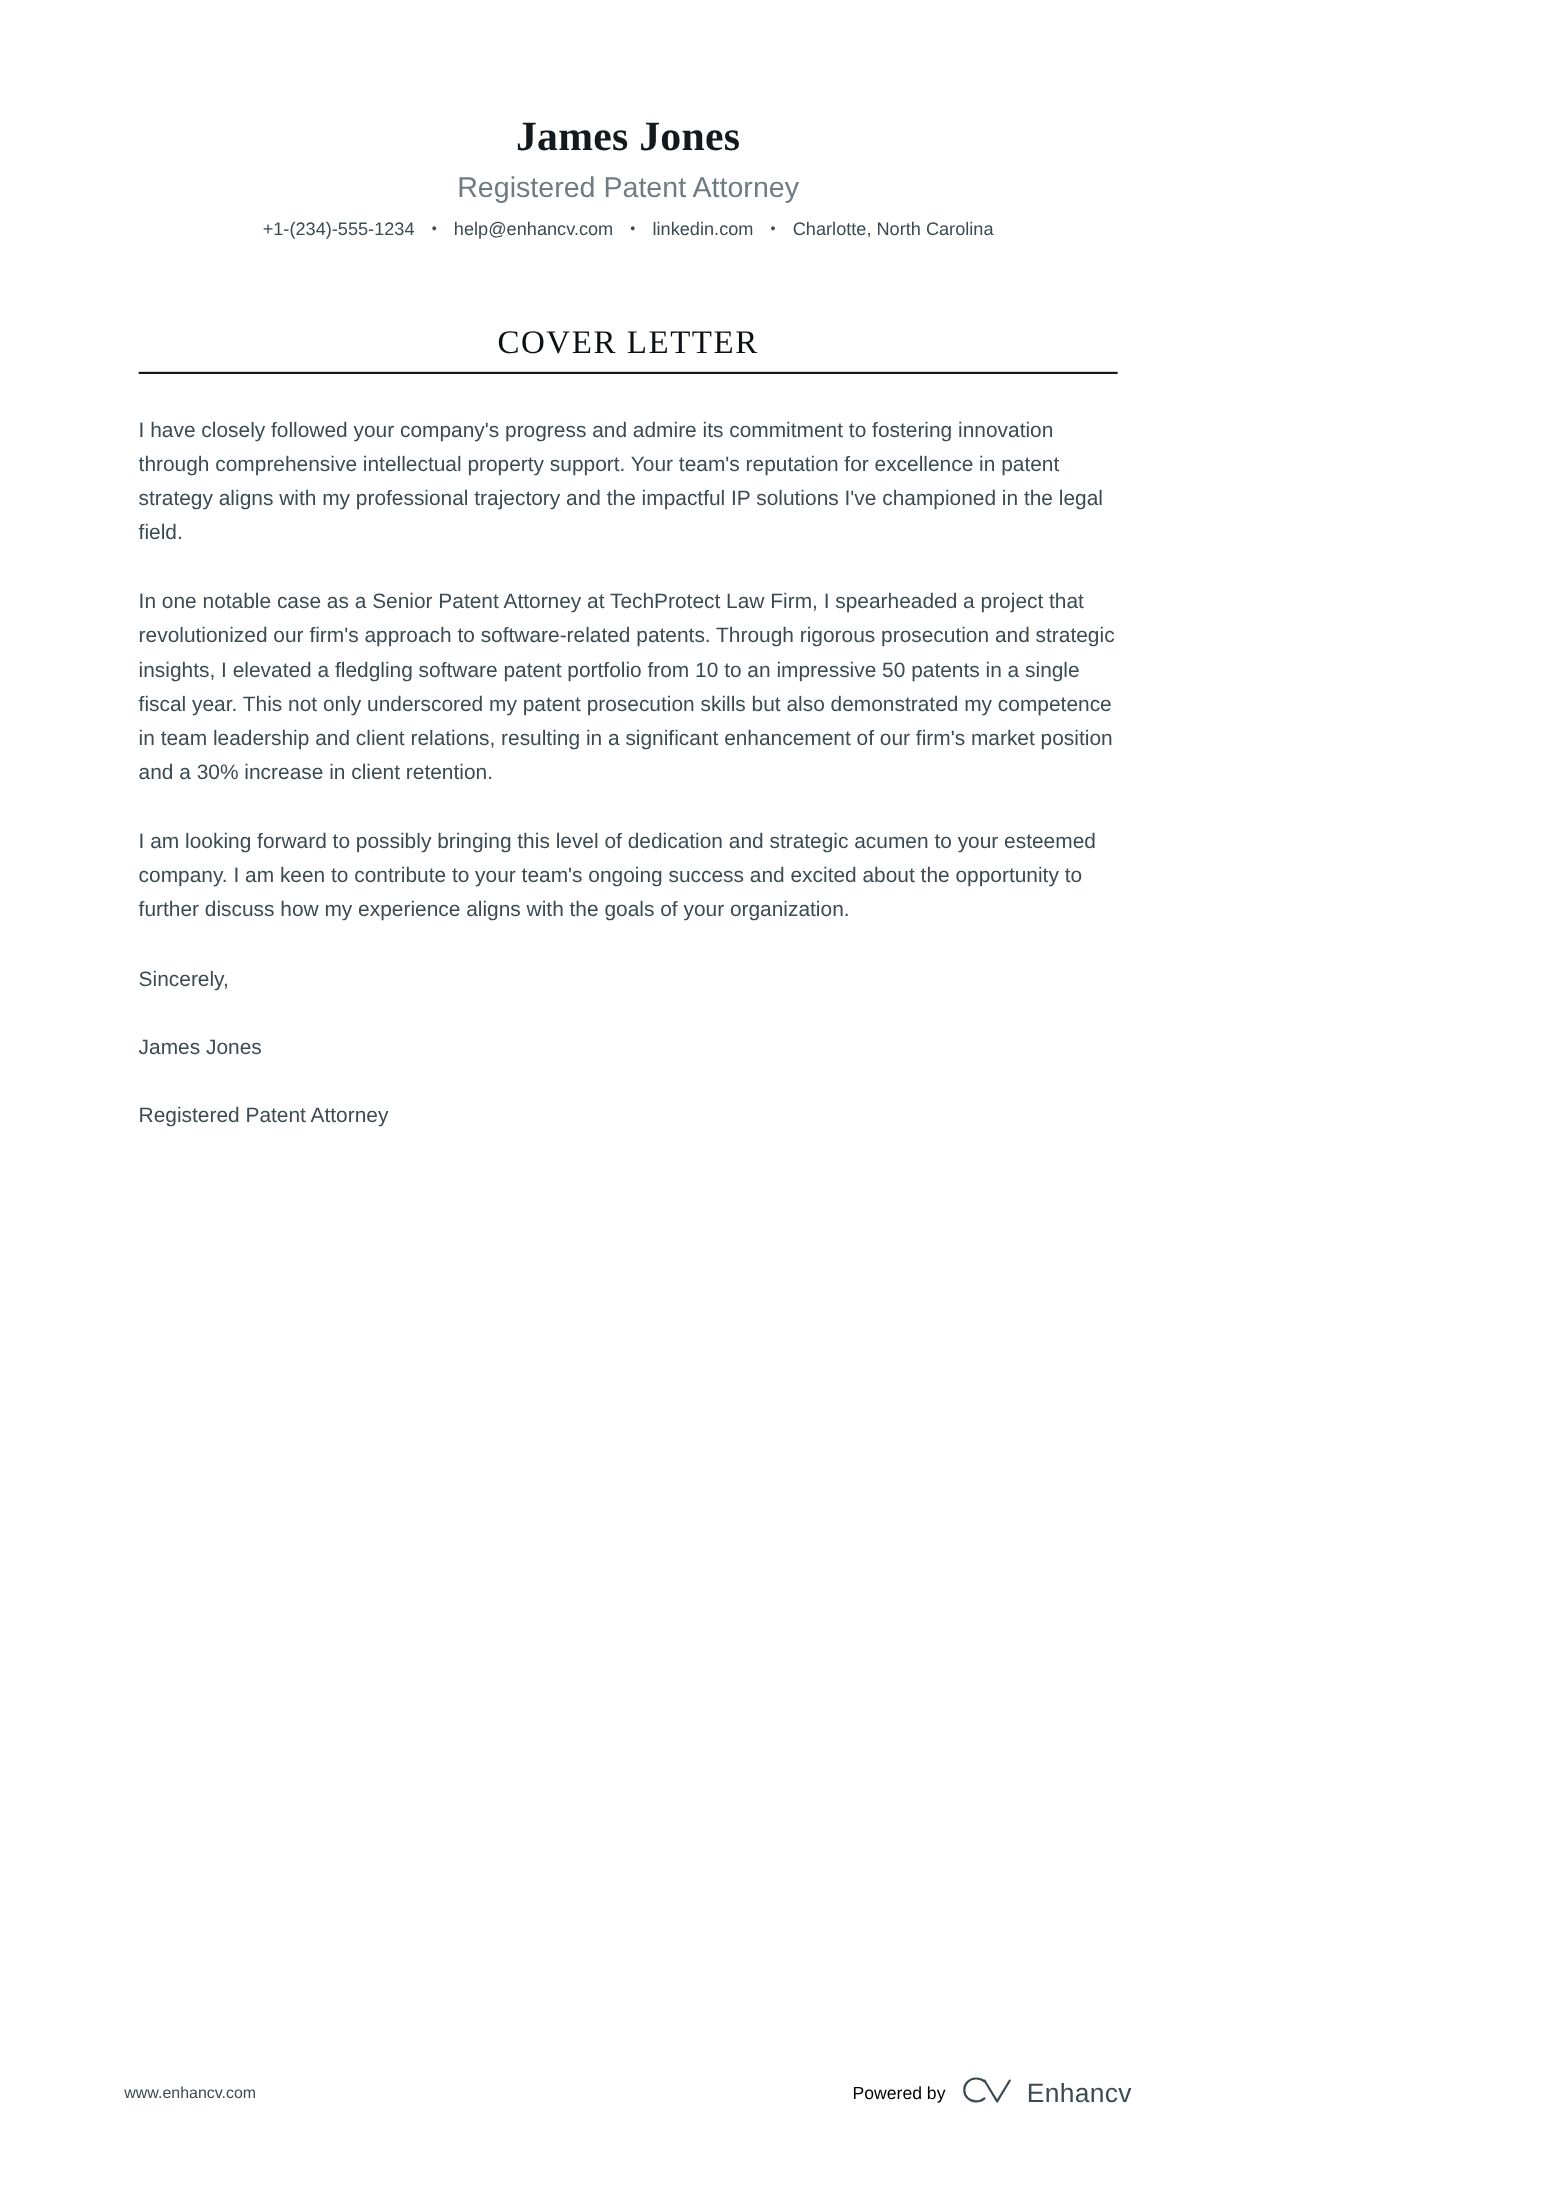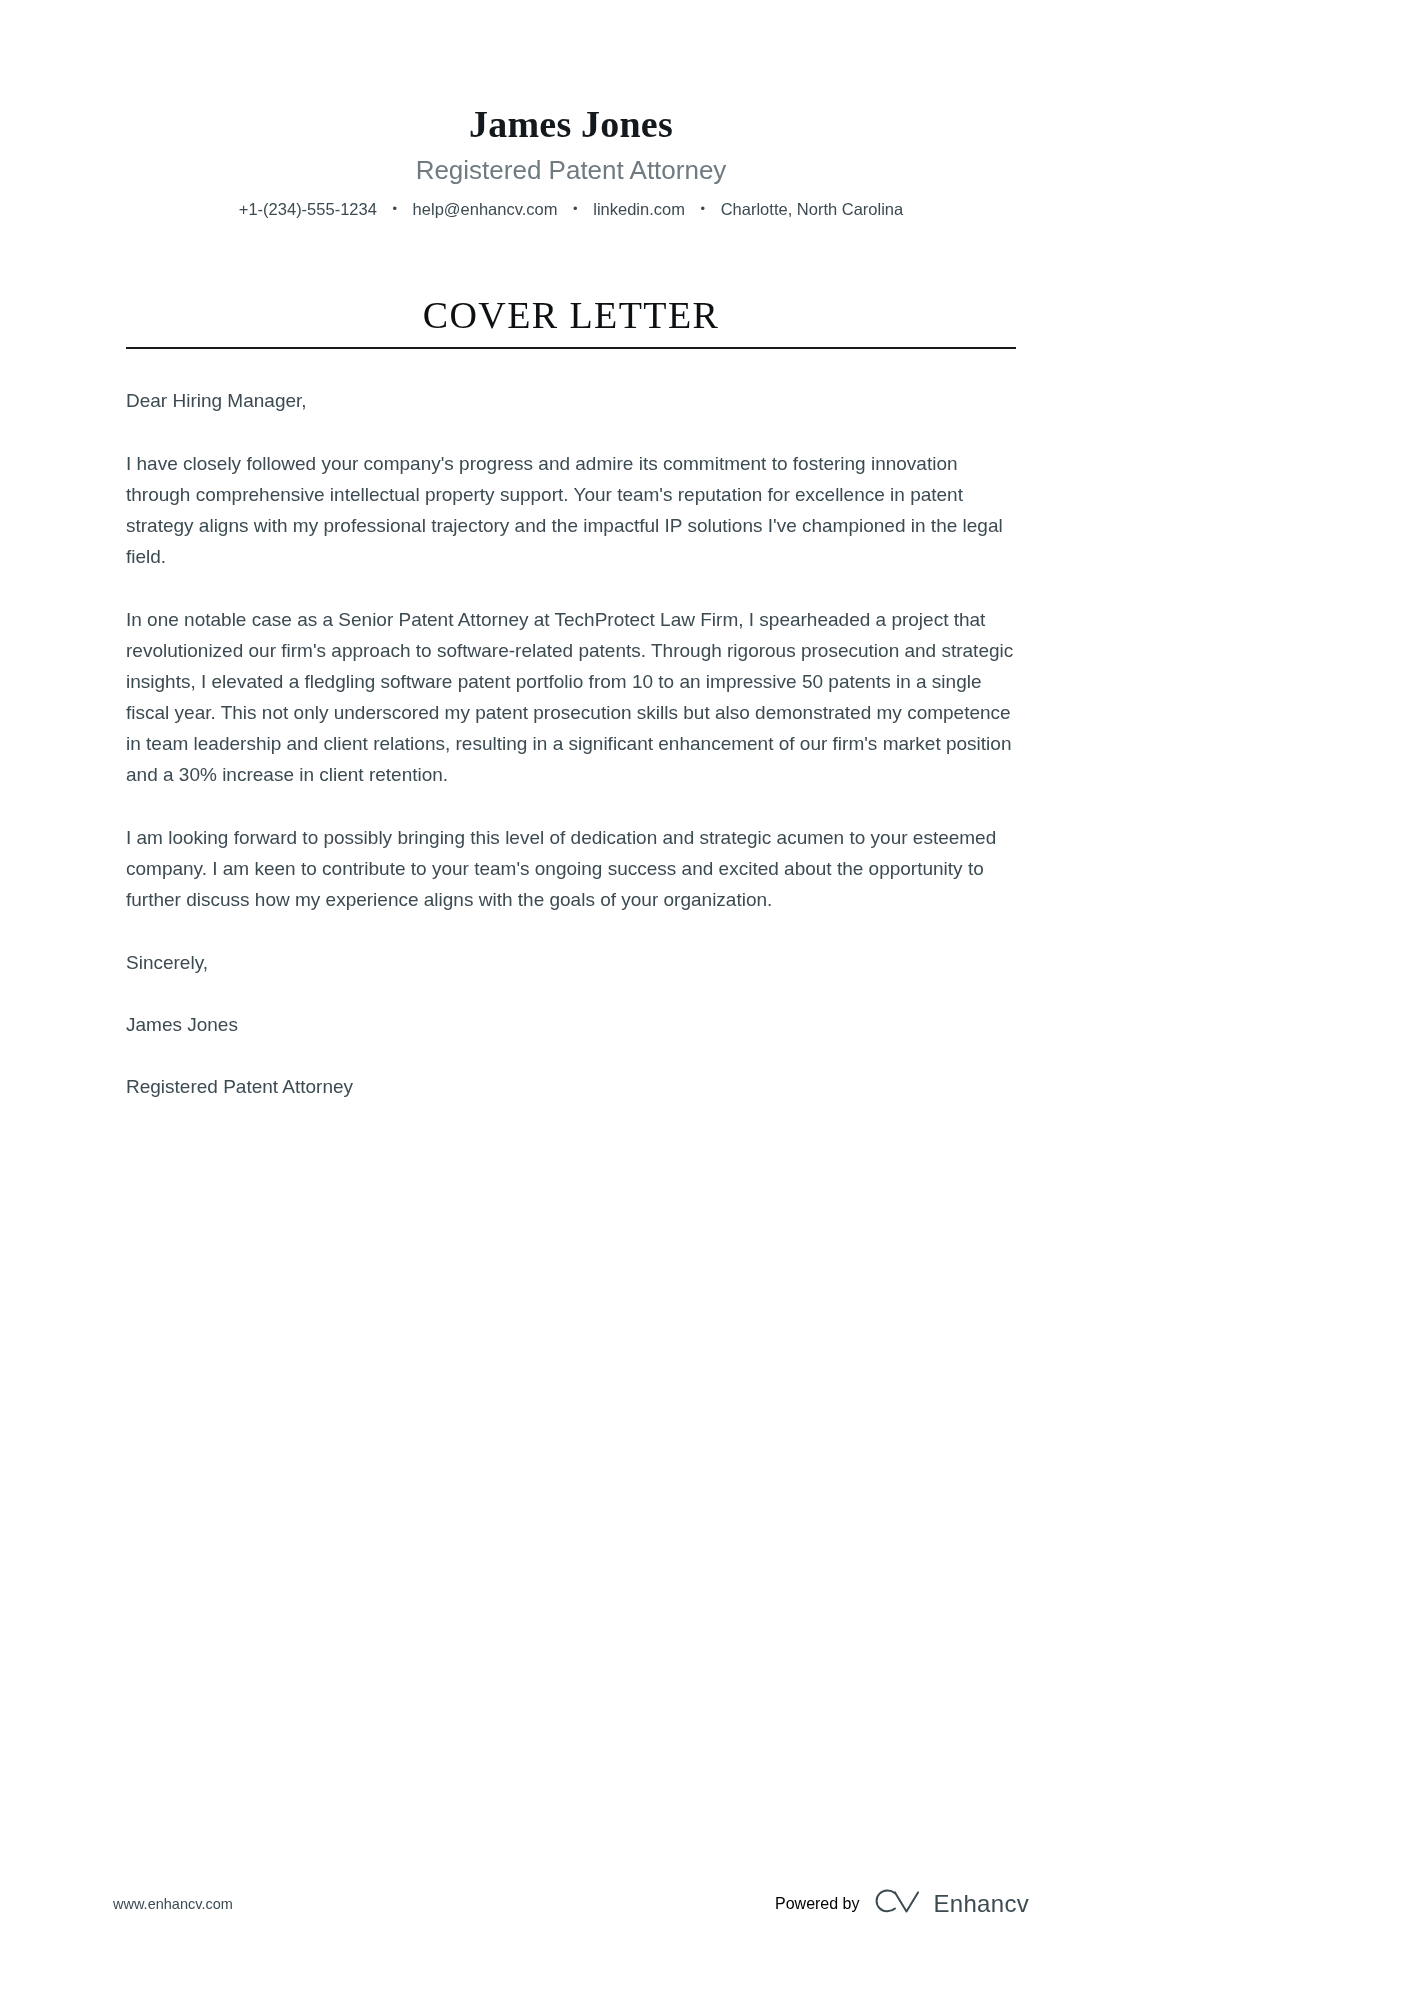--- a/index.html
+++ b/index.html
@@ -66,21 +66,21 @@
     font-size: 13px;
   }
 
   
   .section-heading-wrap {
     margin-top: 75px;
     padding: 0 126px;
   }
   .section-heading {
     font-family: "Liberation Serif", serif;
-    font-size: 38px;
+    font-size: 30px;
     font-weight: normal;
     letter-spacing: 1.4px;
     color: #0d1114;
     text-align: center;
     margin: 0 0 10px 0;
     line-height: 1.1;
   }
   .section-rule {
     height: 0;
     border-top: 2px solid #1a1a1a;
@@ -159,21 +159,20 @@
       <span class="contact-item">Charlotte, North Carolina</span>
     </div>
   </div>
 
   <div class="section-heading-wrap">
     <h2 class="section-heading">COVER LETTER</h2>
     <div class="section-rule"></div>
   </div>
 
   <div class="letter-body">
-    <p>Dear Hiring Manager,</p>
     <p>I have closely followed your company's progress and admire its commitment to fostering innovation through comprehensive intellectual property support. Your team's reputation for excellence in patent strategy aligns with my professional trajectory and the impactful IP solutions I've championed in the legal field.</p>
     <p>In one notable case as a Senior Patent Attorney at TechProtect Law Firm, I spearheaded a project that revolutionized our firm's approach to software-related patents. Through rigorous prosecution and strategic insights, I elevated a fledgling software patent portfolio from 10 to an impressive 50 patents in a single fiscal year. This not only underscored my patent prosecution skills but also demonstrated my competence in team leadership and client relations, resulting in a significant enhancement of our firm's market position and a 30% increase in client retention.</p>
     <p>I am looking forward to possibly bringing this level of dedication and strategic acumen to your esteemed company. I am keen to contribute to your team's ongoing success and excited about the opportunity to further discuss how my experience aligns with the goals of your organization.</p>
     <p class="tight">Sincerely,</p>
     <p class="tight">James Jones</p>
     <p class="tight">Registered Patent Attorney</p>
   </div>
 
   <div class="footer">
     <div class="footer-url">www.enhancv.com</div>

